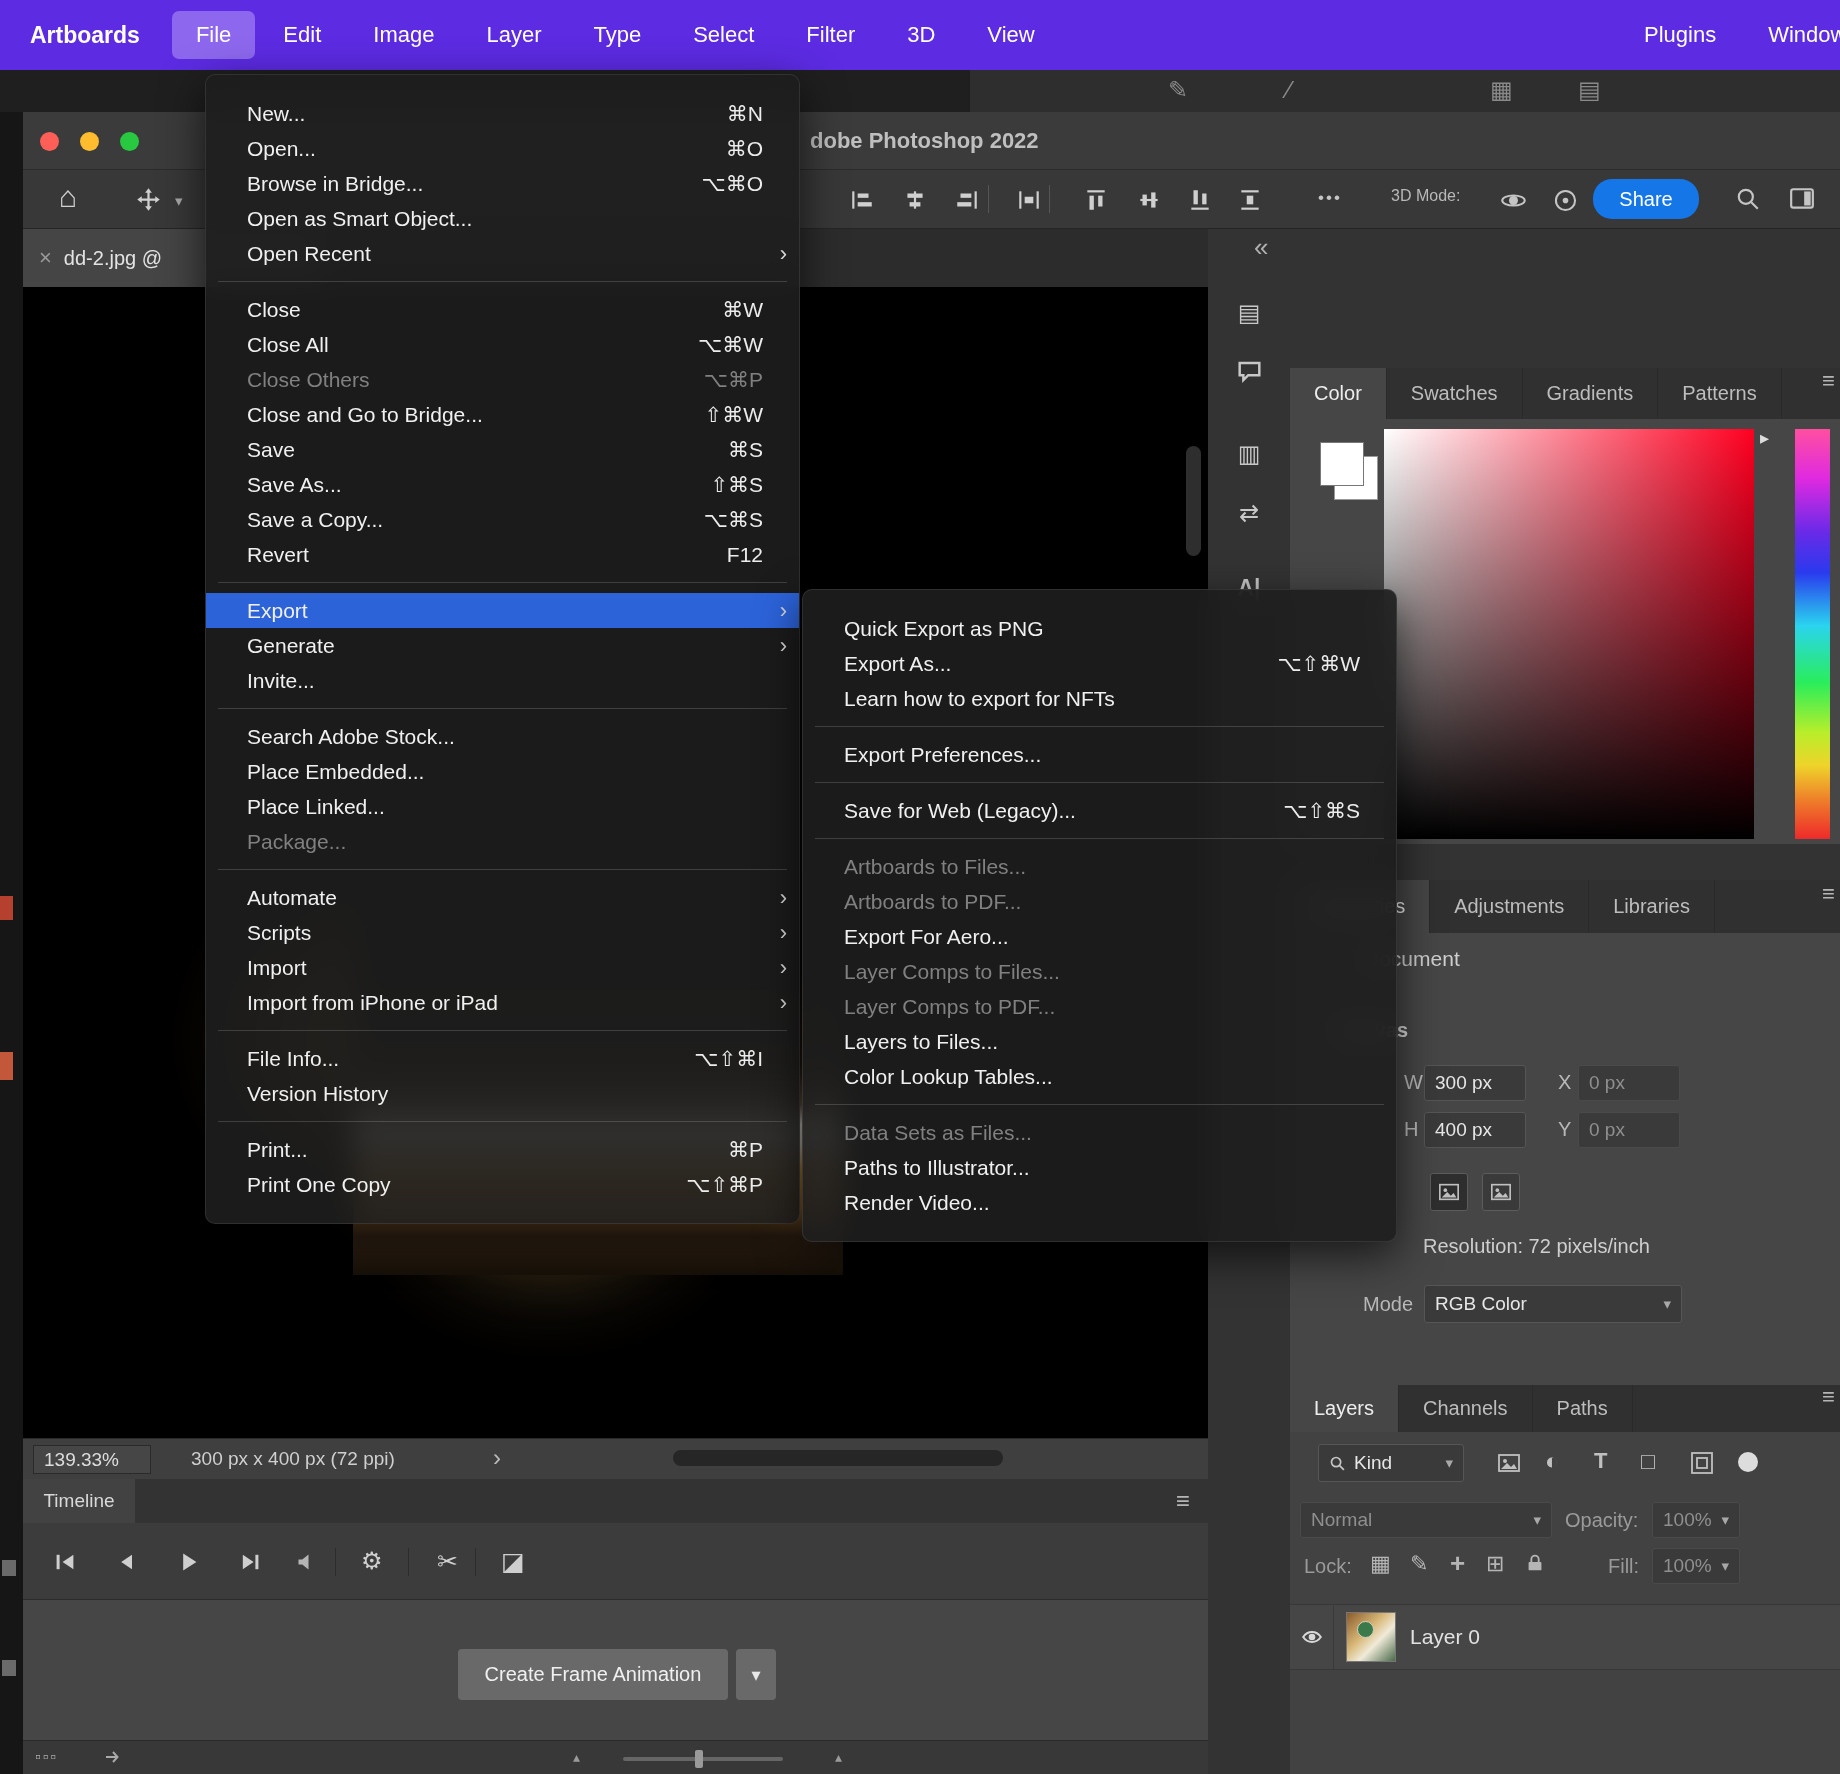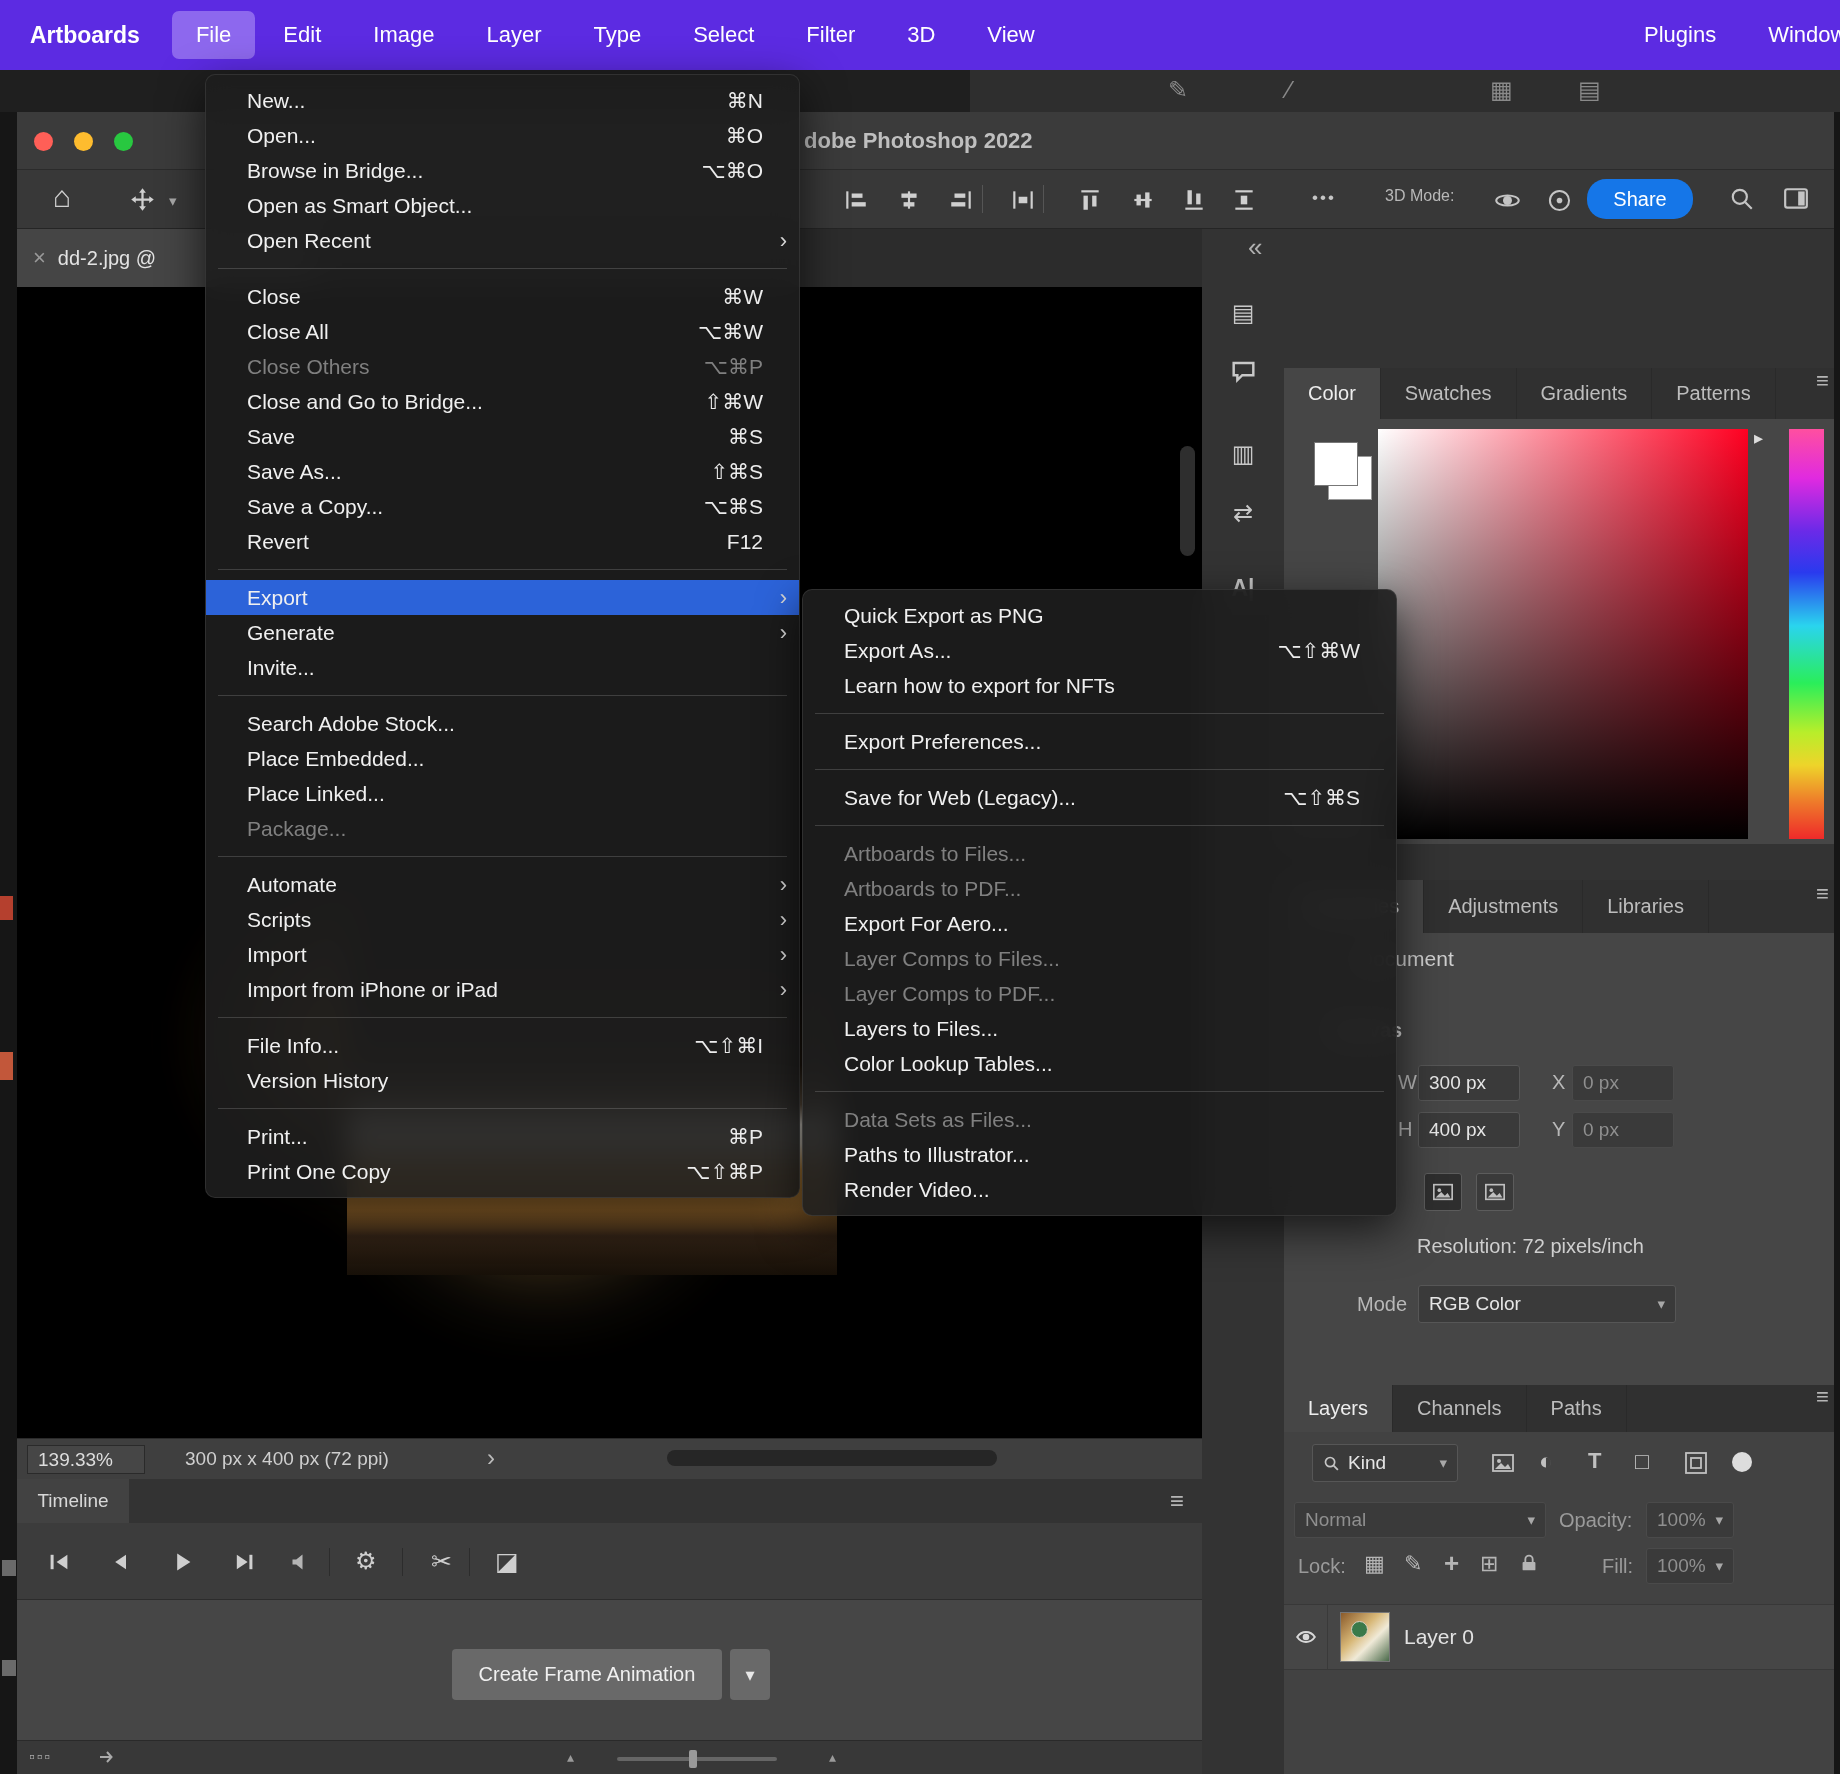--- a/index.html
+++ b/index.html
@@ -8,21 +8,21 @@
 .abs{position:absolute}
 svg{display:block}
 
 #menubar{position:absolute;left:0;top:0;width:1840px;height:70px;background:#5c2be2;display:flex;align-items:center;padding-left:30px;z-index:60}
 #menubar .app{font-size:23px;font-weight:bold;color:#fff;margin-right:30px}
 .mb-list{display:flex;align-items:center;height:100%}
 .mb-item{padding:11px 24px;font-size:22px;color:#fff;border-radius:7px;margin:0 2px}
 .mb-item.active{background:#8d68ee}
 #mb-right{position:absolute;left:1618px;top:0;height:70px}
 
-.menu{position:absolute;background:rgba(30,30,30,0.91);backdrop-filter:blur(14px);border:1px solid rgba(255,255,255,0.09);border-radius:10px;padding:8px 0;box-shadow:0 14px 44px rgba(0,0,0,0.65)}
+.menu{position:absolute;background:rgba(30,30,30,0.91);backdrop-filter:blur(14px);border:1px solid rgba(255,255,255,0.09);border-radius:10px;padding:21px 0;box-shadow:0 14px 44px rgba(0,0,0,0.65)}
 .menu-row{height:35px;display:flex;align-items:center;padding:0 12px 0 41px;font-size:21px;color:#f0f0f0;white-space:nowrap}
 .menu-row .lbl{flex:1;padding-right:40px}
 .menu-row .sc{color:#ececec;text-align:right}
 .menu-row .sub{width:24px;text-align:right;color:#d5d5d5;font-size:22px}
 .menu-row.disabled,.menu-row.disabled .sc{color:#808080}
 .menu-row.highlight{background:#2c63d9}
 .menu-sep{height:1px;background:rgba(255,255,255,0.16);margin:10px 12px}
 
 .tabbar{position:absolute;background:#303030;display:flex;align-items:stretch;overflow:hidden}
 .tab{display:flex;align-items:center;padding:18px 24px;font-size:20px;color:#bdbdbd;border-right:1px solid #2a2a2a}
@@ -64,21 +64,21 @@
   <span class="abs" style="left:317px;top:6px;font-size:24px;color:#8a8a8a">⁄</span>
   <span class="abs" style="left:520px;top:6px;font-size:24px;color:#8a8a8a">▦</span>
   <span class="abs" style="left:608px;top:6px;font-size:24px;color:#8a8a8a">▤</span>
 </div>
 
 <div class="abs" style="left:0;top:896px;width:13px;height:24px;background:#b5402e"></div>
 <div class="abs" style="left:0;top:1052px;width:13px;height:28px;background:#c2573a"></div>
 <div class="abs" style="left:2px;top:1560px;width:14px;height:16px;background:#6a6a6a"></div>
 <div class="abs" style="left:2px;top:1660px;width:14px;height:16px;background:#6a6a6a"></div>
 
-<div class="abs" style="left:17px;top:112px;width:1817px;height:1662px;background:#f9a8d4">
+<div class="abs" style="left:23px;top:112px;width:1817px;height:1662px;background:#f9a8d4">
 
   <div class="abs" style="left:0;top:0;width:1817px;height:58px;background:#3b3b3b;border-bottom:1px solid #2b2b2b">
     <span class="abs" style="left:17px;top:20px;width:19px;height:19px;border-radius:50%;background:#ff5f57"></span>
     <span class="abs" style="left:57px;top:20px;width:19px;height:19px;border-radius:50%;background:#febc2e"></span>
     <span class="abs" style="left:97px;top:20px;width:19px;height:19px;border-radius:50%;background:#28c840"></span>
     <span class="abs" style="left:787px;top:16px;font-size:22px;font-weight:bold;color:#bfbfbf">dobe Photoshop 2022</span>
   </div>
 
   <div class="abs" style="left:0;top:58px;width:1817px;height:59px;background:#383838;border-bottom:1px solid #252525">
     <span class="abs" style="left:36px;top:10px;font-size:30px;color:#d0d0d0">⌂</span>

